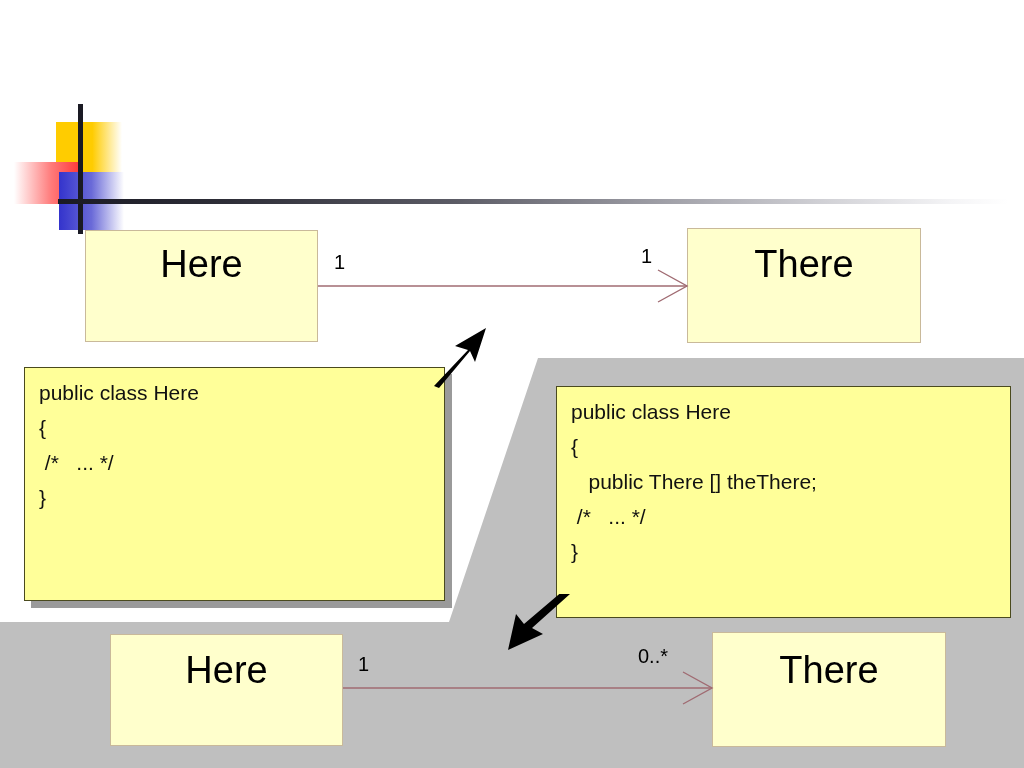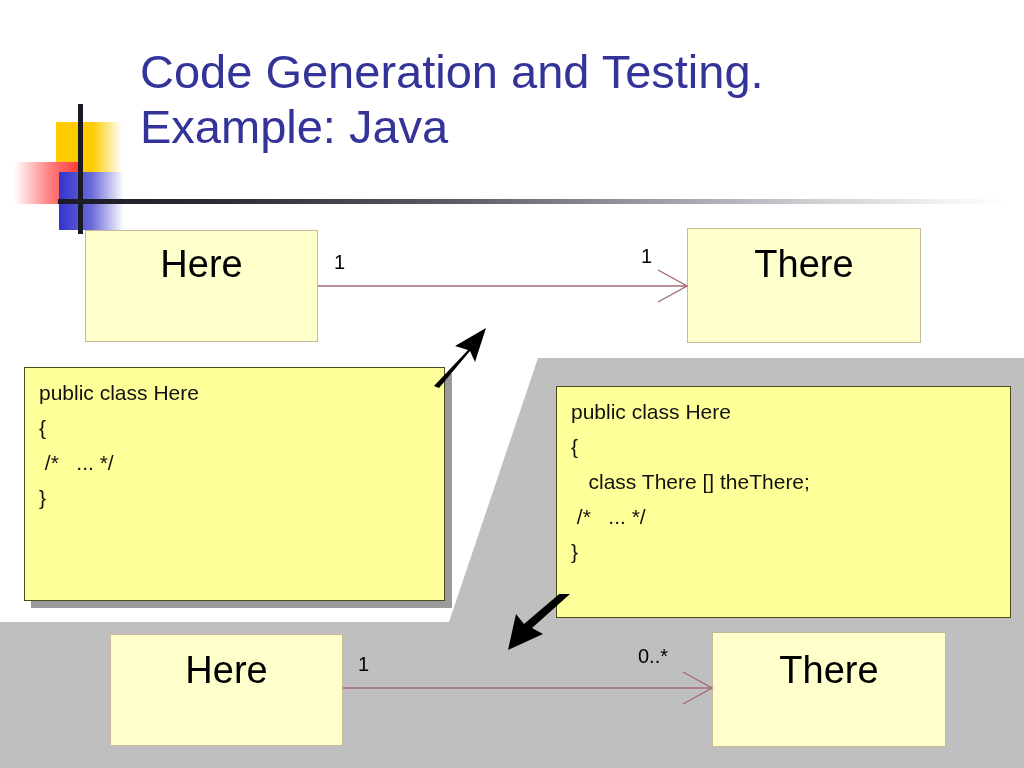--- a/index.html
+++ b/index.html
@@ -132,22 +132,20 @@
 </style>
 </head>
 <body>
 
 <div id="slide">
 
   <svg class="gray-backdrop" viewBox="0 0 1024 768" preserveAspectRatio="none">
     <polygon points="538,358 1024,358 1024,768 0,768 0,622 449,622" fill="#bfbfbf"></polygon>
   </svg>
 
-  <div class="title">Code Generation and Testing.
-Example: Java</div>
 
   <svg class="logo" viewBox="0 0 140 130" preserveAspectRatio="none">
     <defs>
       <linearGradient id="gradYellow" x1="0" y1="0" x2="1" y2="0">
         <stop offset="0%" stop-color="#ffcc00"></stop>
         <stop offset="55%" stop-color="#ffcc00"></stop>
         <stop offset="100%" stop-color="#ffffff"></stop>
       </linearGradient>
       <linearGradient id="gradRed" x1="1" y1="0" x2="0" y2="0">
         <stop offset="0%" stop-color="#ff3333"></stop>
@@ -188,21 +186,21 @@
   <div class="code-note" id="code-left">
     <span class="code-line">public class Here</span>
     <span class="code-line">{</span>
     <span class="code-line"> /*   ... */</span>
     <span class="code-line">}</span>
   </div>
 
   <div class="code-note" id="code-right">
     <span class="code-line">public class Here</span>
     <span class="code-line">{</span>
-    <span class="code-line">   class There [] theThere;</span>
+    <span class="code-line">   public There [] theThere;</span>
     <span class="code-line"> /*   ... */</span>
     <span class="code-line">}</span>
   </div>
 
   <svg class="emph-arrow" id="arrow-up" viewBox="0 0 64 62">
     <path d="M6 60 L40 24 L27 20 L58 2 L47 36 L42 25 L11 62 Z" fill="#000000"></path>
   </svg>
 
   <svg class="emph-arrow" id="arrow-down" viewBox="0 0 70 60">
     <path d="M68 0 L30 34 L41 40 L6 56 L14 20 L22 30 L62 -4 Z" fill="#000000"></path>

